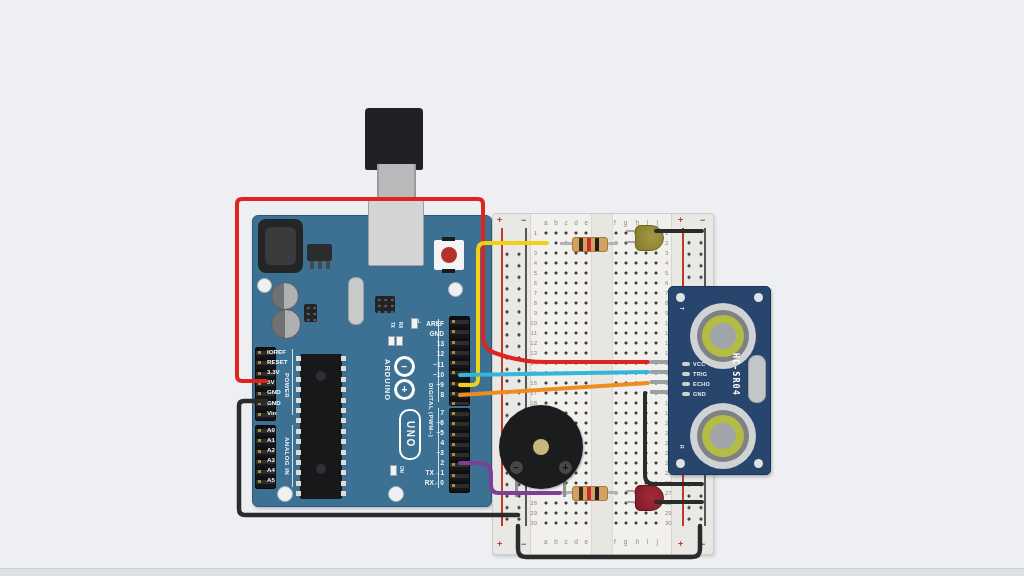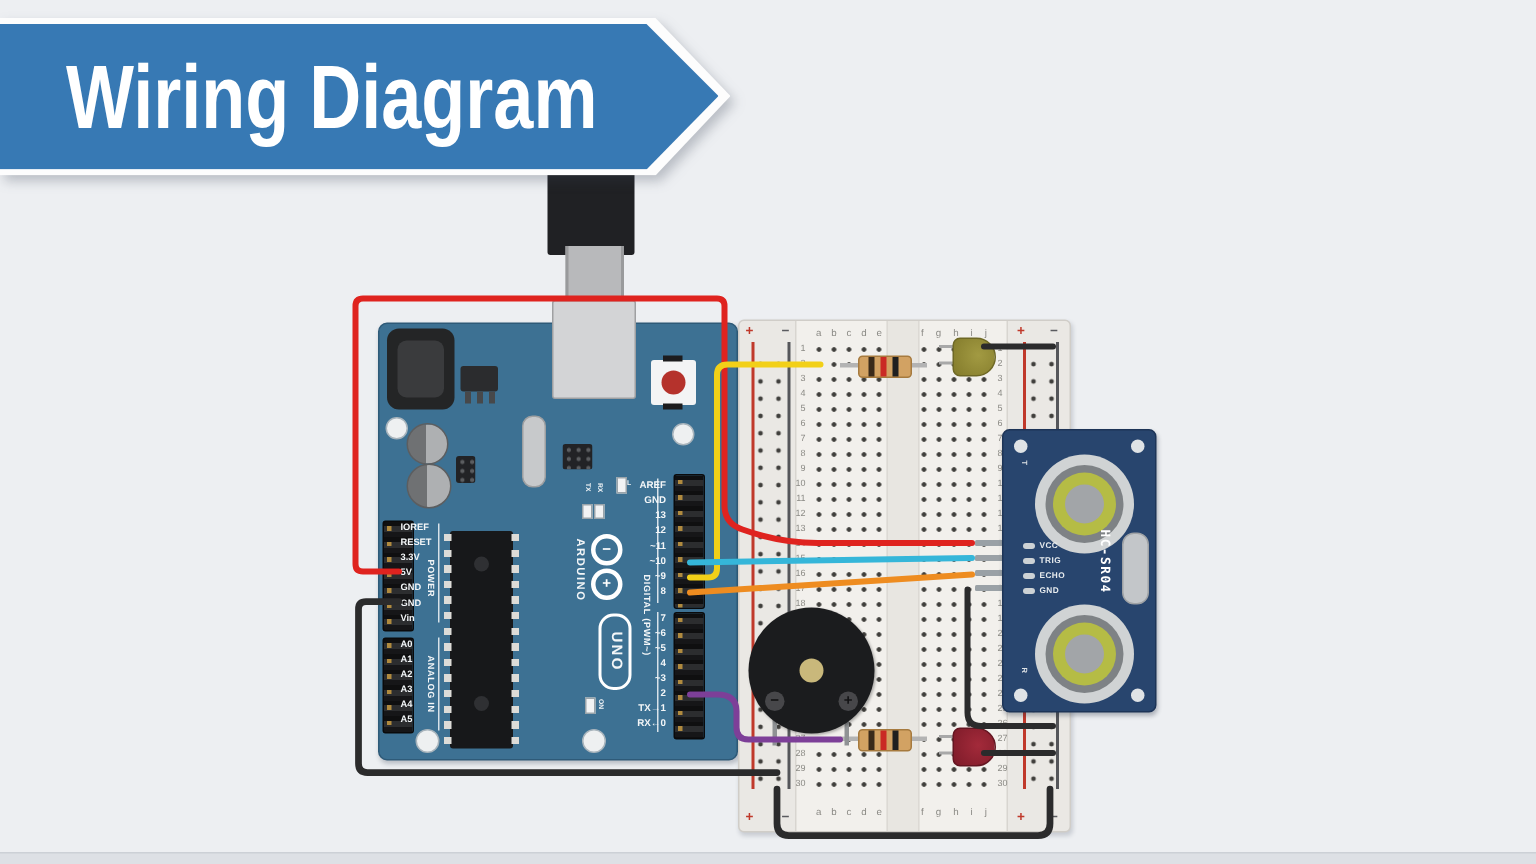--- a/index.html
+++ b/index.html
@@ -417,19 +417,14 @@
         <div>VCC</div>
         <div>TRIG</div>
         <div>ECHO</div>
         <div>GND</div>
       </div>
     <div class="s-crystal"></div>
     <div class="s-mark" style="left:10px;top:20px;">T</div>
     <div class="s-mark" style="left:10px;top:158px;">R</div>
   </div>
 
-  <div class="banner">
-    <div class="banner-outer"></div>
-    <div class="banner-inner"></div>
-    <div class="banner-title">Wiring Diagram</div>
-  </div>
 
 </div>
 
 </body></html>

